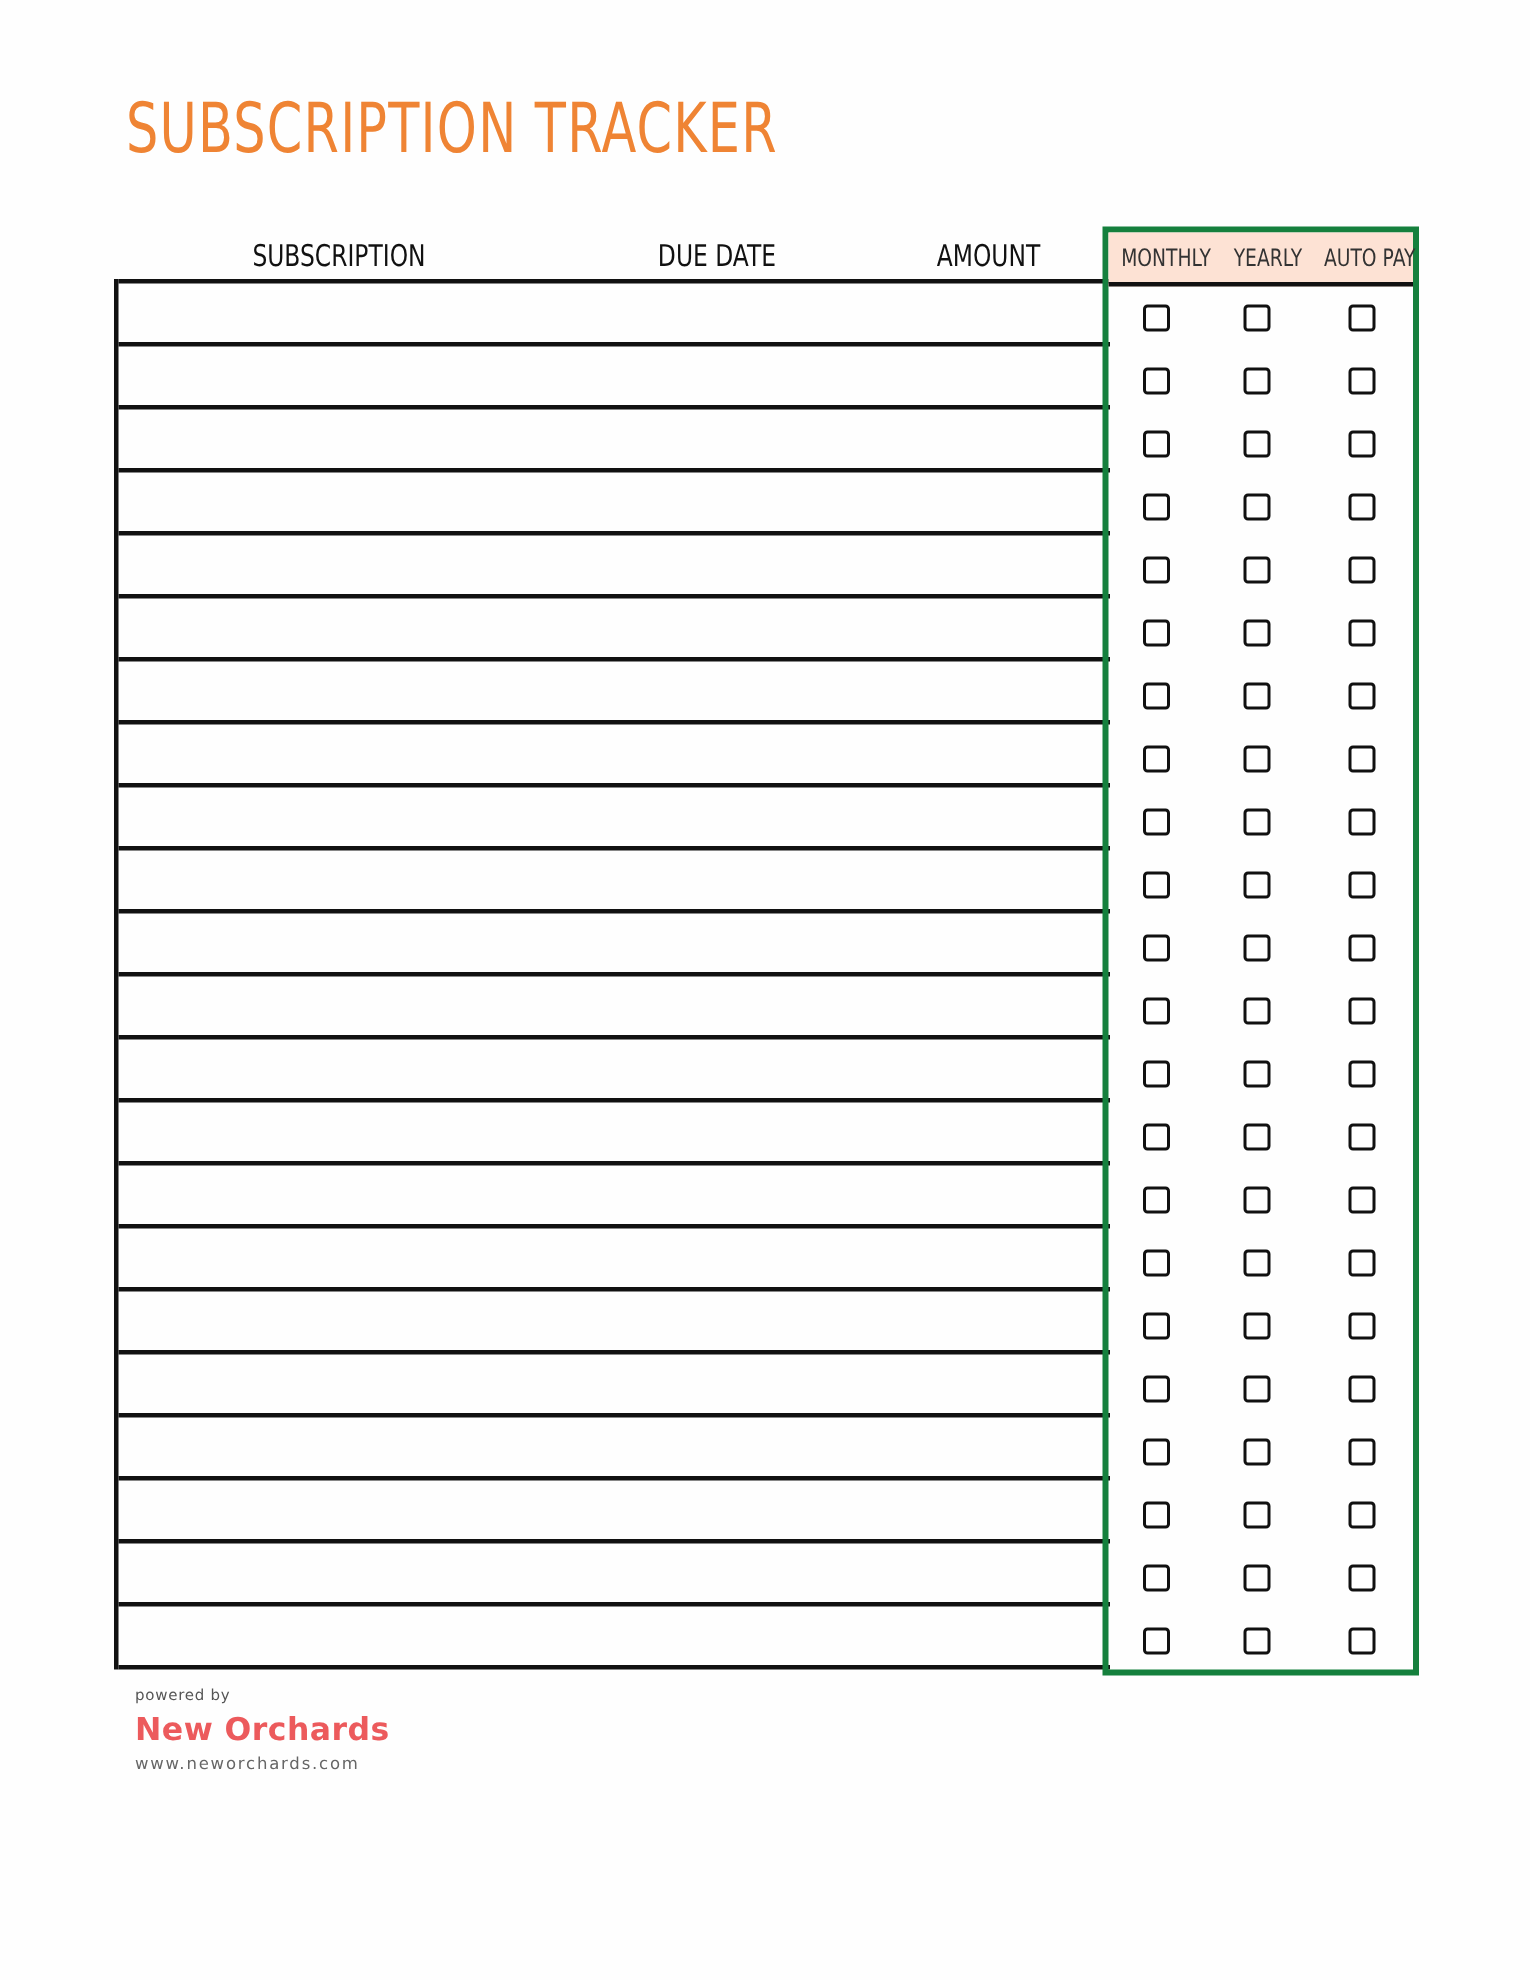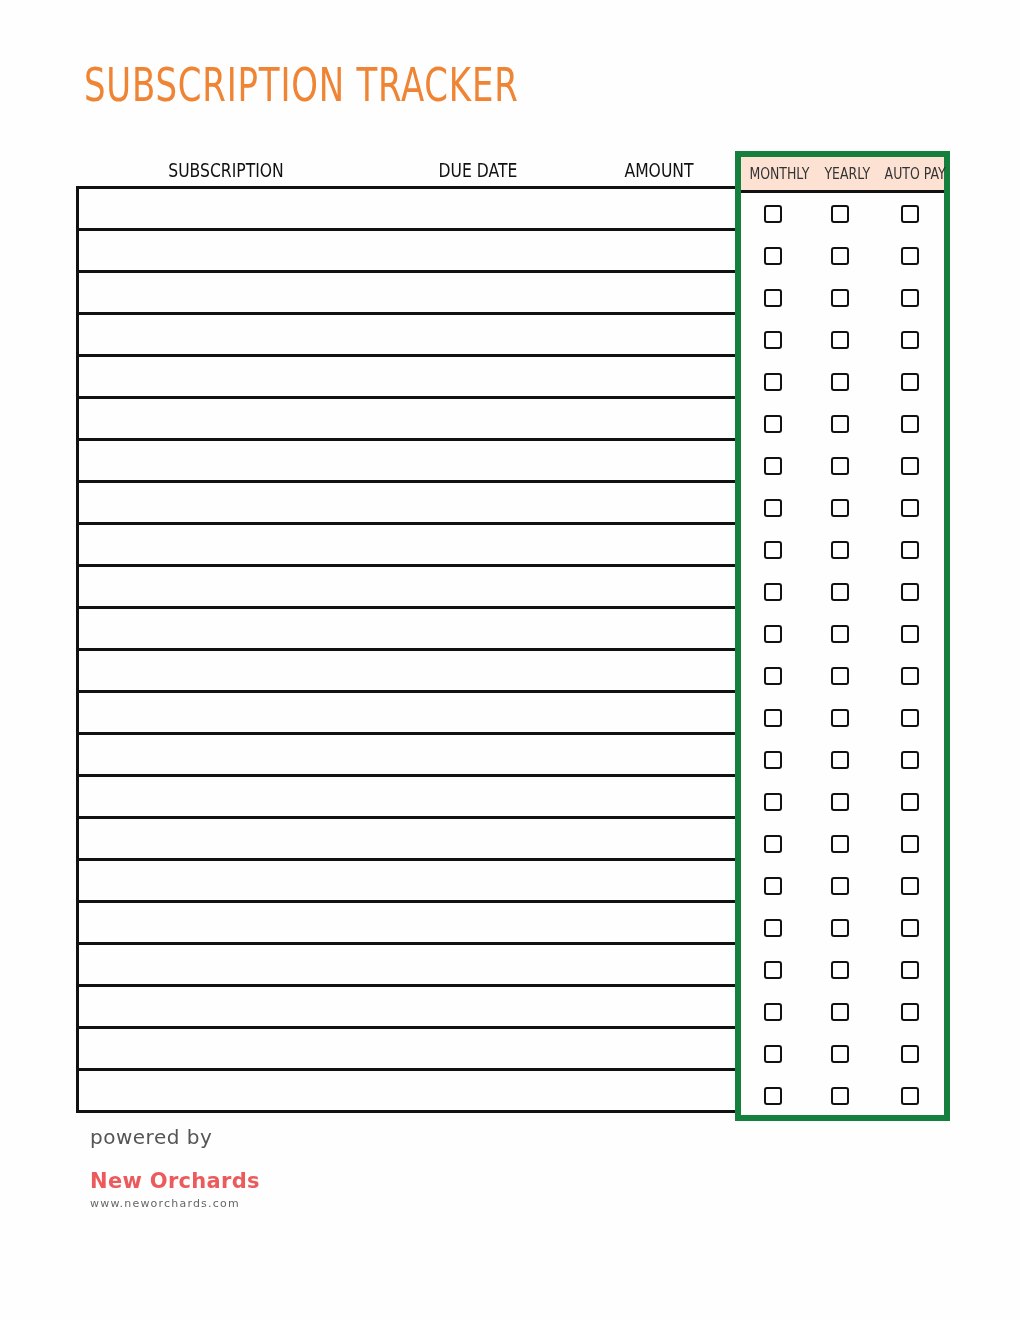--- a/index.html
+++ b/index.html
@@ -18,39 +18,39 @@
     white-space: nowrap;
   }
   .table {
     position: absolute; left: 76px; top: 186px; width: 661px;
     border-left: 3px solid #111;
   }
   .row { height: 39px; border-top: 3px solid #111; }
   .row:last-child { border-bottom: 3px solid #111; }
   .panel {
     position: absolute; left: 735px; top: 151px; width: 203px; height: 958px;
-    border: 6px solid #15803d;
+    border: 4px solid #15803d;
   }
   .panel-head {
     height: 33px; background: #fde2d4; border-bottom: 3px solid #111;
     display: flex; align-items: center; justify-content: space-around;
   }
   .panel-head span {
     font-size: 16px; color: #333; white-space: nowrap;
     transform: scaleX(0.78);
   }
   .cb-row { height: 42px; display: flex; align-items: center; position: relative; }
   .cb {
     position: absolute; width: 14px; height: 14px; border: 2px solid #111; border-radius: 3px;
     background: #fff; top: 12px;
   }
   .cb.m { left: 23px; } .cb.y { left: 90px; } .cb.a { left: 160px; }
   .footer { position: absolute; left: 90px; top: 1125px; }
-  .powered { font-size: 20px; color: #555; letter-spacing: 0.5px; }
-  .brand { font-size: 21px; font-weight: bold; color: #ec5a5c; margin-top: 20px; letter-spacing: 0.3px; }
+  .powered { font-size: 10px; color: #555; letter-spacing: 0.5px; }
+  .brand { font-size: 21px; font-weight: bold; color: #ec5a5c; margin-top: 5px; letter-spacing: 0.3px; }
   .url { font-size: 11px; color: #666; letter-spacing: 1.2px; margin-top: 4px; }
 </style>
 </head>
 <body>
 
 <div class="title">SUBSCRIPTION TRACKER</div>
 
 <div class="col-head" style="left:126px;width:200px;">SUBSCRIPTION</div>
 <div class="col-head" style="left:398px;width:160px;">DUE DATE</div>
 <div class="col-head" style="left:589px;width:140px;">AMOUNT</div>

